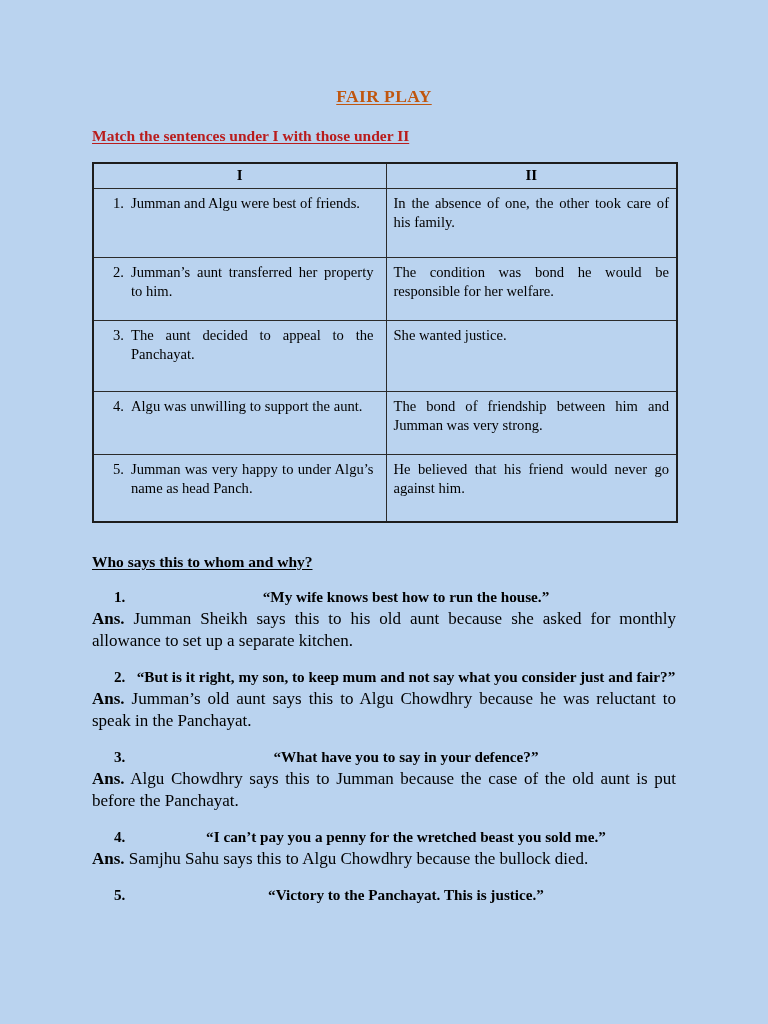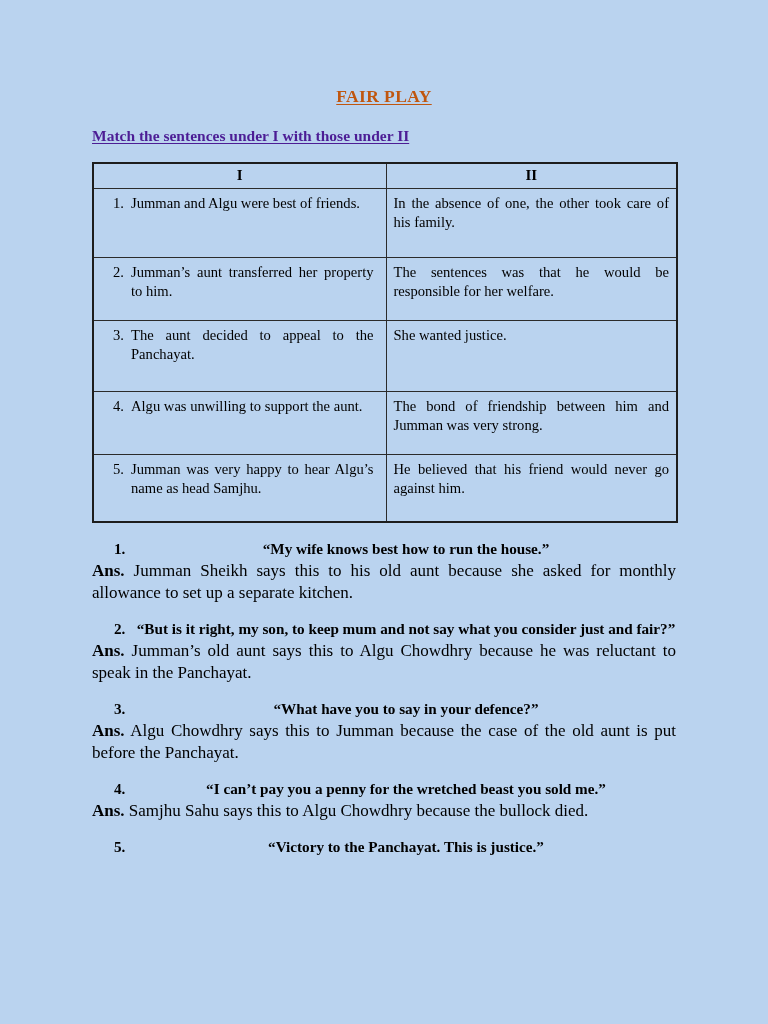--- a/index.html
+++ b/index.html
@@ -37,21 +37,21 @@
     text-decoration: underline;
     text-underline-offset: 2px;
   }
 
   .section-heading-orange {
     margin: 0;
     padding-top: 20px;
     text-align: left;
     font-size: 15.5px;
     font-weight: bold;
-    color: #4c1d95;
+    color: #b91c1c;
   }
   .section-heading-orange span {
     text-decoration: underline;
     text-underline-offset: 2px;
   }
 
   .section-heading-black {
     margin: 0;
     padding-top: 30px;
     text-align: left;
@@ -197,21 +197,21 @@
           </td>
           <td>In the absence of one, the other took care of his family.</td>
         </tr>
         <tr class="row-h2">
           <td class="cell-left">
             <div class="num-row">
               <span class="num">2.</span>
               <span class="txt">Jumman’s aunt transferred her property to him.</span>
             </div>
           </td>
-          <td>The sentences was that he would be responsible for her welfare.</td>
+          <td>The condition was bond he would be responsible for her welfare.</td>
         </tr>
         <tr class="row-h3">
           <td class="cell-left">
             <div class="num-row">
               <span class="num">3.</span>
               <span class="txt">The aunt decided to appeal to the Panchayat.</span>
             </div>
           </td>
           <td>She wanted justice.</td>
         </tr>
@@ -221,29 +221,30 @@
               <span class="num">4.</span>
               <span class="txt">Algu was unwilling to support the aunt.</span>
             </div>
           </td>
           <td>The bond of friendship between him and Jumman was very strong.</td>
         </tr>
         <tr class="row-h5">
           <td class="cell-left">
             <div class="num-row">
               <span class="num">5.</span>
-              <span class="txt">Jumman was very happy to hear Algu’s name as head Samjhu.</span>
+              <span class="txt">Jumman was very happy to under Algu’s name as head Panch.</span>
             </div>
           </td>
           <td>He believed that his friend would never go against him.</td>
         </tr>
       </tbody>
     </table>
   </div>
 
+  <h2 class="section-heading-black"><span>Who says this to whom and why?</span></h2>
 
   <div class="qa-list">
 
     <div class="qa-block first">
       <div class="qa-question">
         <span class="q-num">1.</span>
         <span class="q-text">“My wife knows best how to run the house.”</span>
       </div>
       <div class="qa-answer"><span class="ans-label">Ans.</span> <span class="ans-text">Jumman Sheikh says this to his old aunt because she asked for monthly allowance to set up a separate kitchen.</span></div>
     </div>

